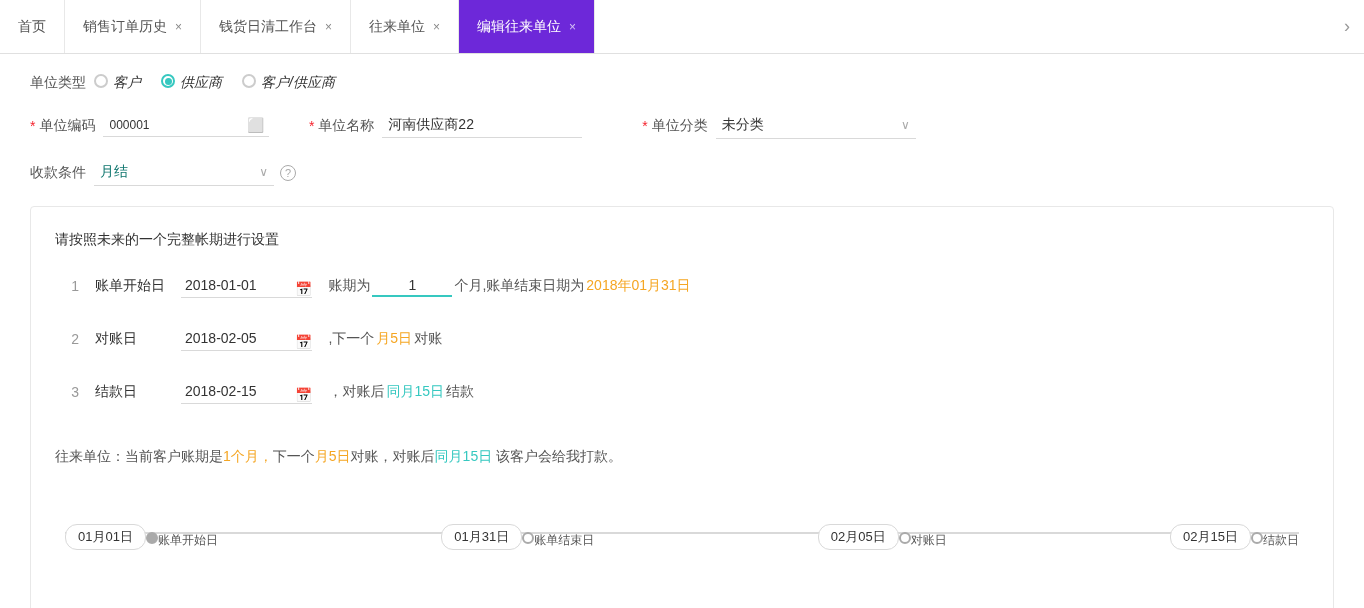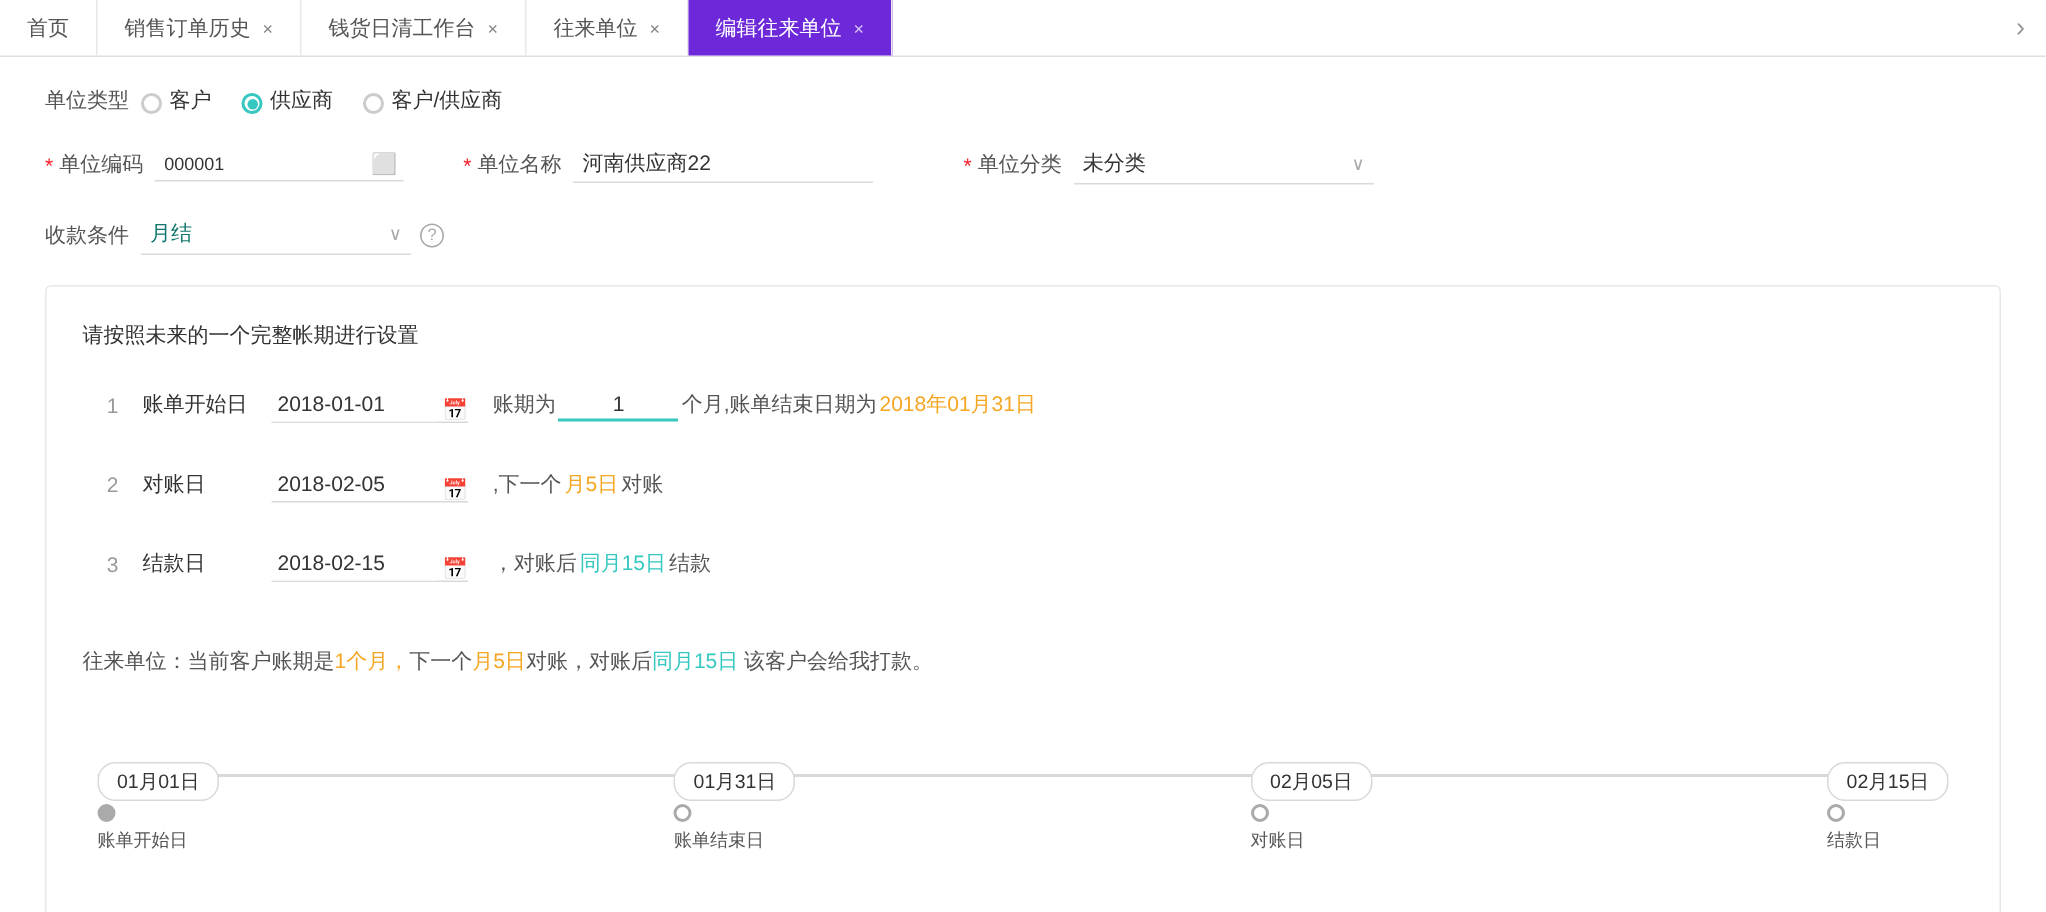--- a/index.html
+++ b/index.html
@@ -4,21 +4,21 @@
   <style>
     * { box-sizing: border-box; margin: 0; padding: 0; }
     body { font-family: "Microsoft YaHei", "PingFang SC", sans-serif; font-size: 14px; background: #f5f5f5; color: #333; }
 
     
     .tab-bar {
       display: flex;
       align-items: center;
       background: #fff;
       border-bottom: 1px solid #e0e0e0;
-      height: 38px;
+      height: 54px;
       padding-left: 0;
     }
     .tab-item {
       display: flex;
       align-items: center;
       padding: 0 18px;
       height: 100%;
       font-size: 14px;
       color: #555;
       cursor: pointer;
@@ -77,23 +77,24 @@
     }
 
     
     .radio-group {
       display: flex;
       align-items: center;
       gap: 20px;
     }
     .radio-item {
       display: flex;
-      align-items: flex-end;
+      align-items: flex-start;
       gap: 5px;
       cursor: pointer;
+      font-style: italic;
     }
     .radio-circle {
       width: 14px; height: 14px;
       border-radius: 50%;
       border: 2px solid #ccc;
       display: flex; align-items: center; justify-content: center;
     }
     .radio-circle.checked {
       border-color: #36c8c0;
     }
@@ -285,22 +286,22 @@
       margin-bottom: 2px;
     }
     .node-label-text {
       font-size: 12px;
       color: #555;
       margin-top: 4px;
       white-space: nowrap;
     }
     .node-wrapper {
       display: flex;
-      flex-direction: column;
-      align-items: flex-start;
+      flex-direction: row;
+      align-items: center;
     }
   </style>
 </head>
 <body>
 
 <div class="tab-bar">
   <div class="tab-item">
     <span>首页</span>
   </div>
   <div class="tab-item">

